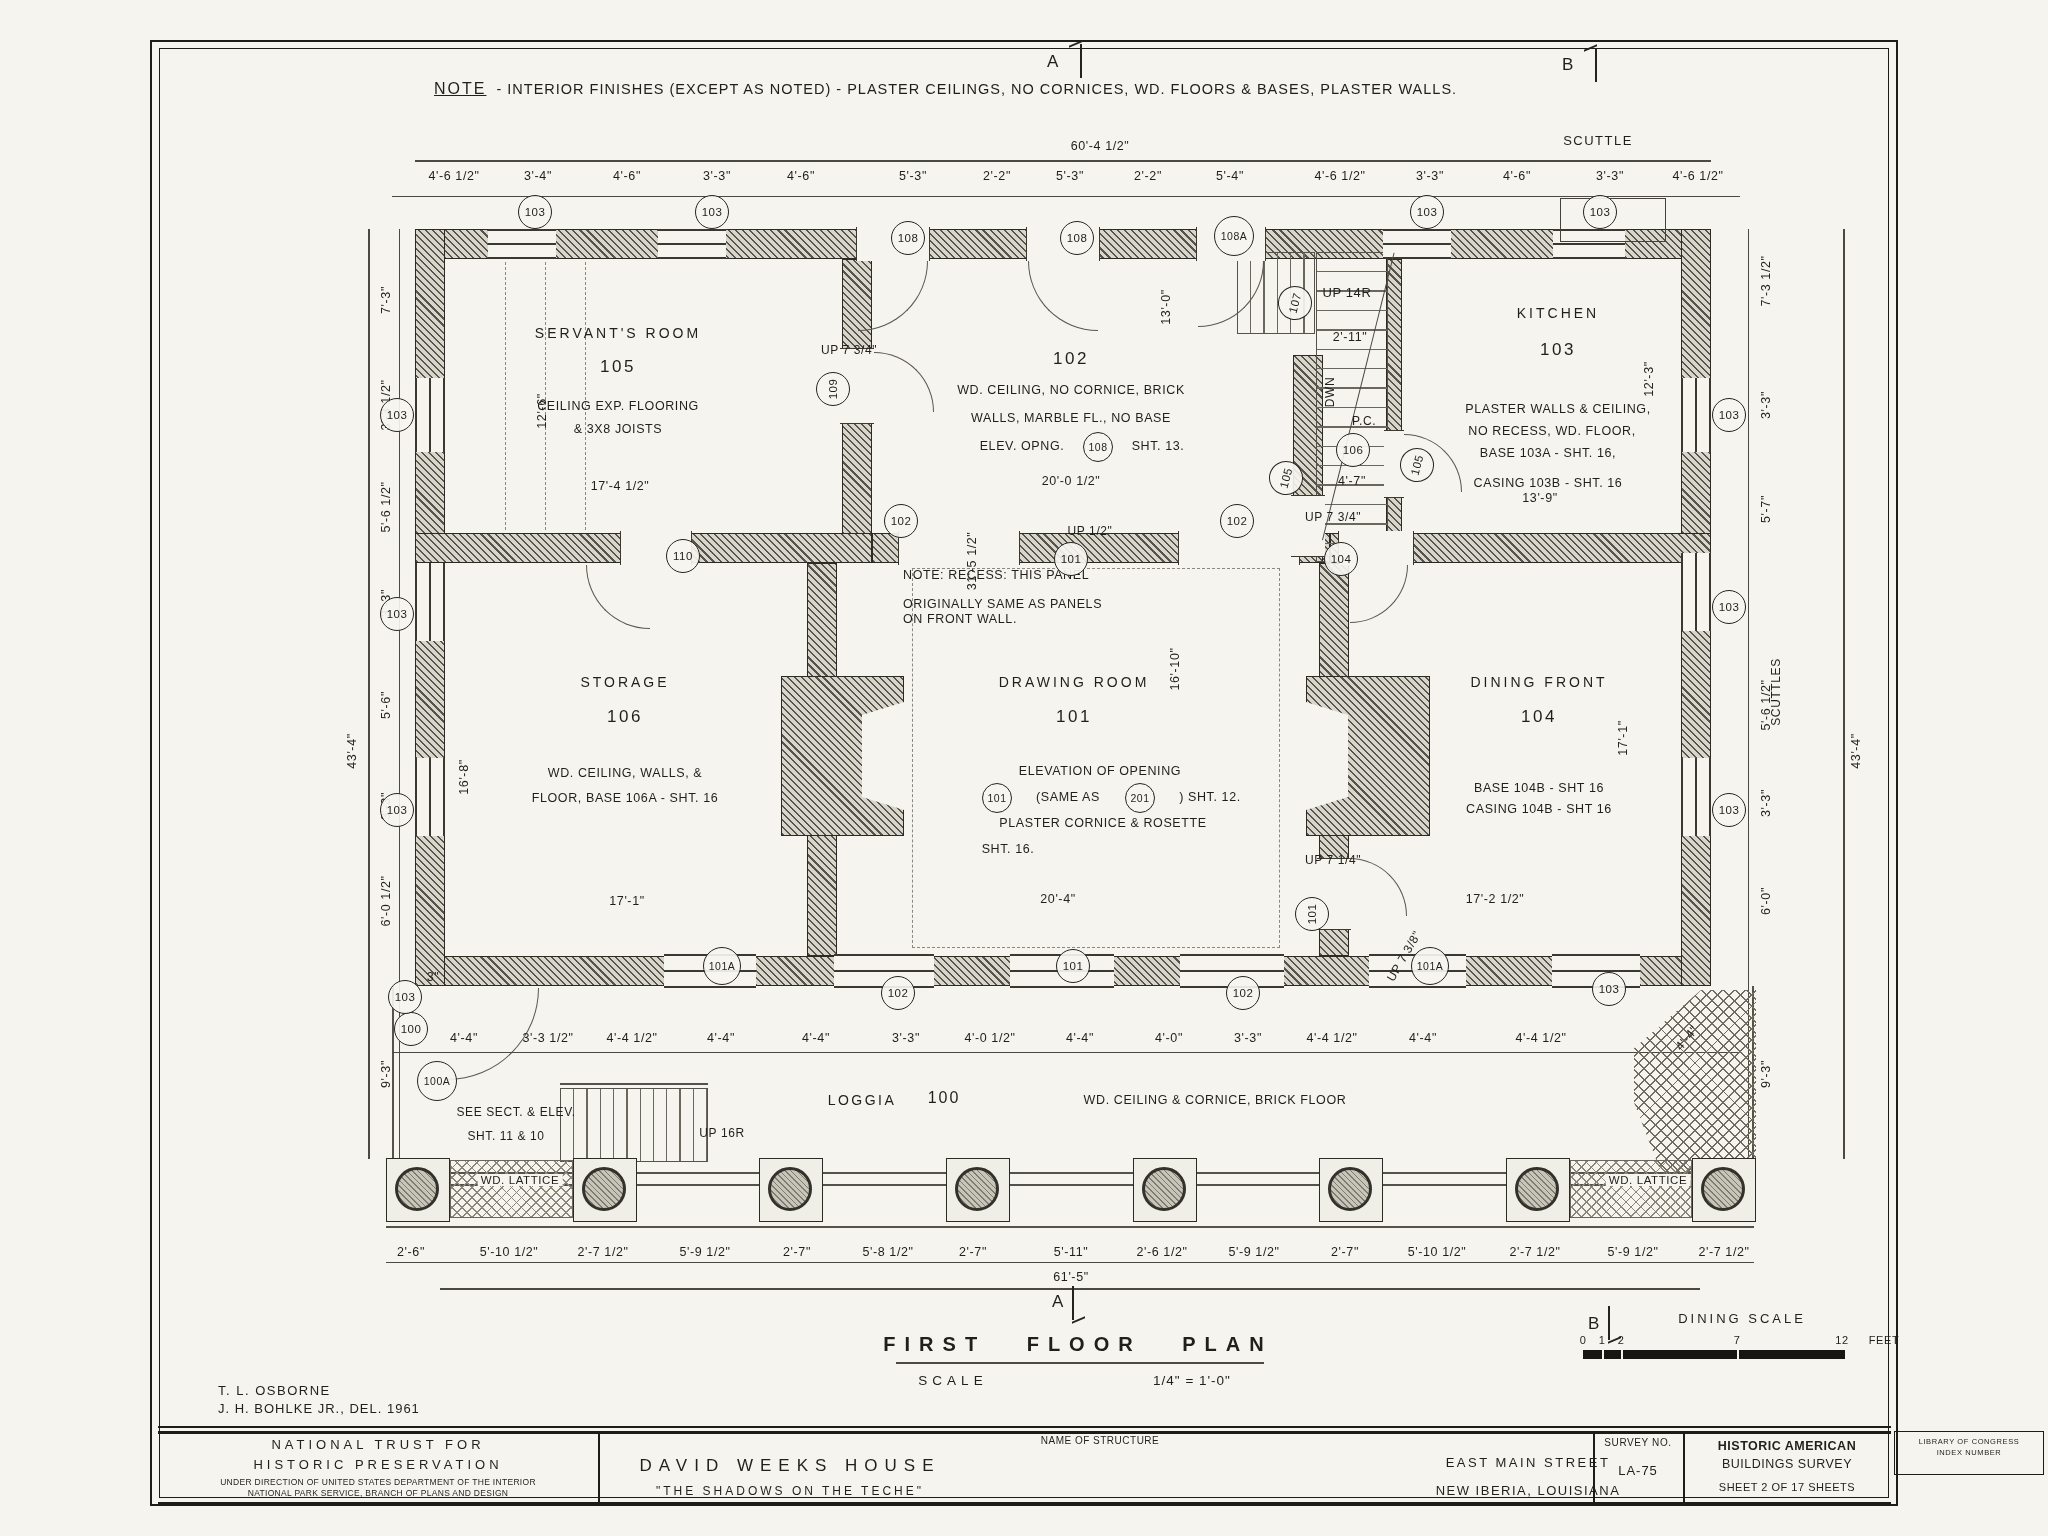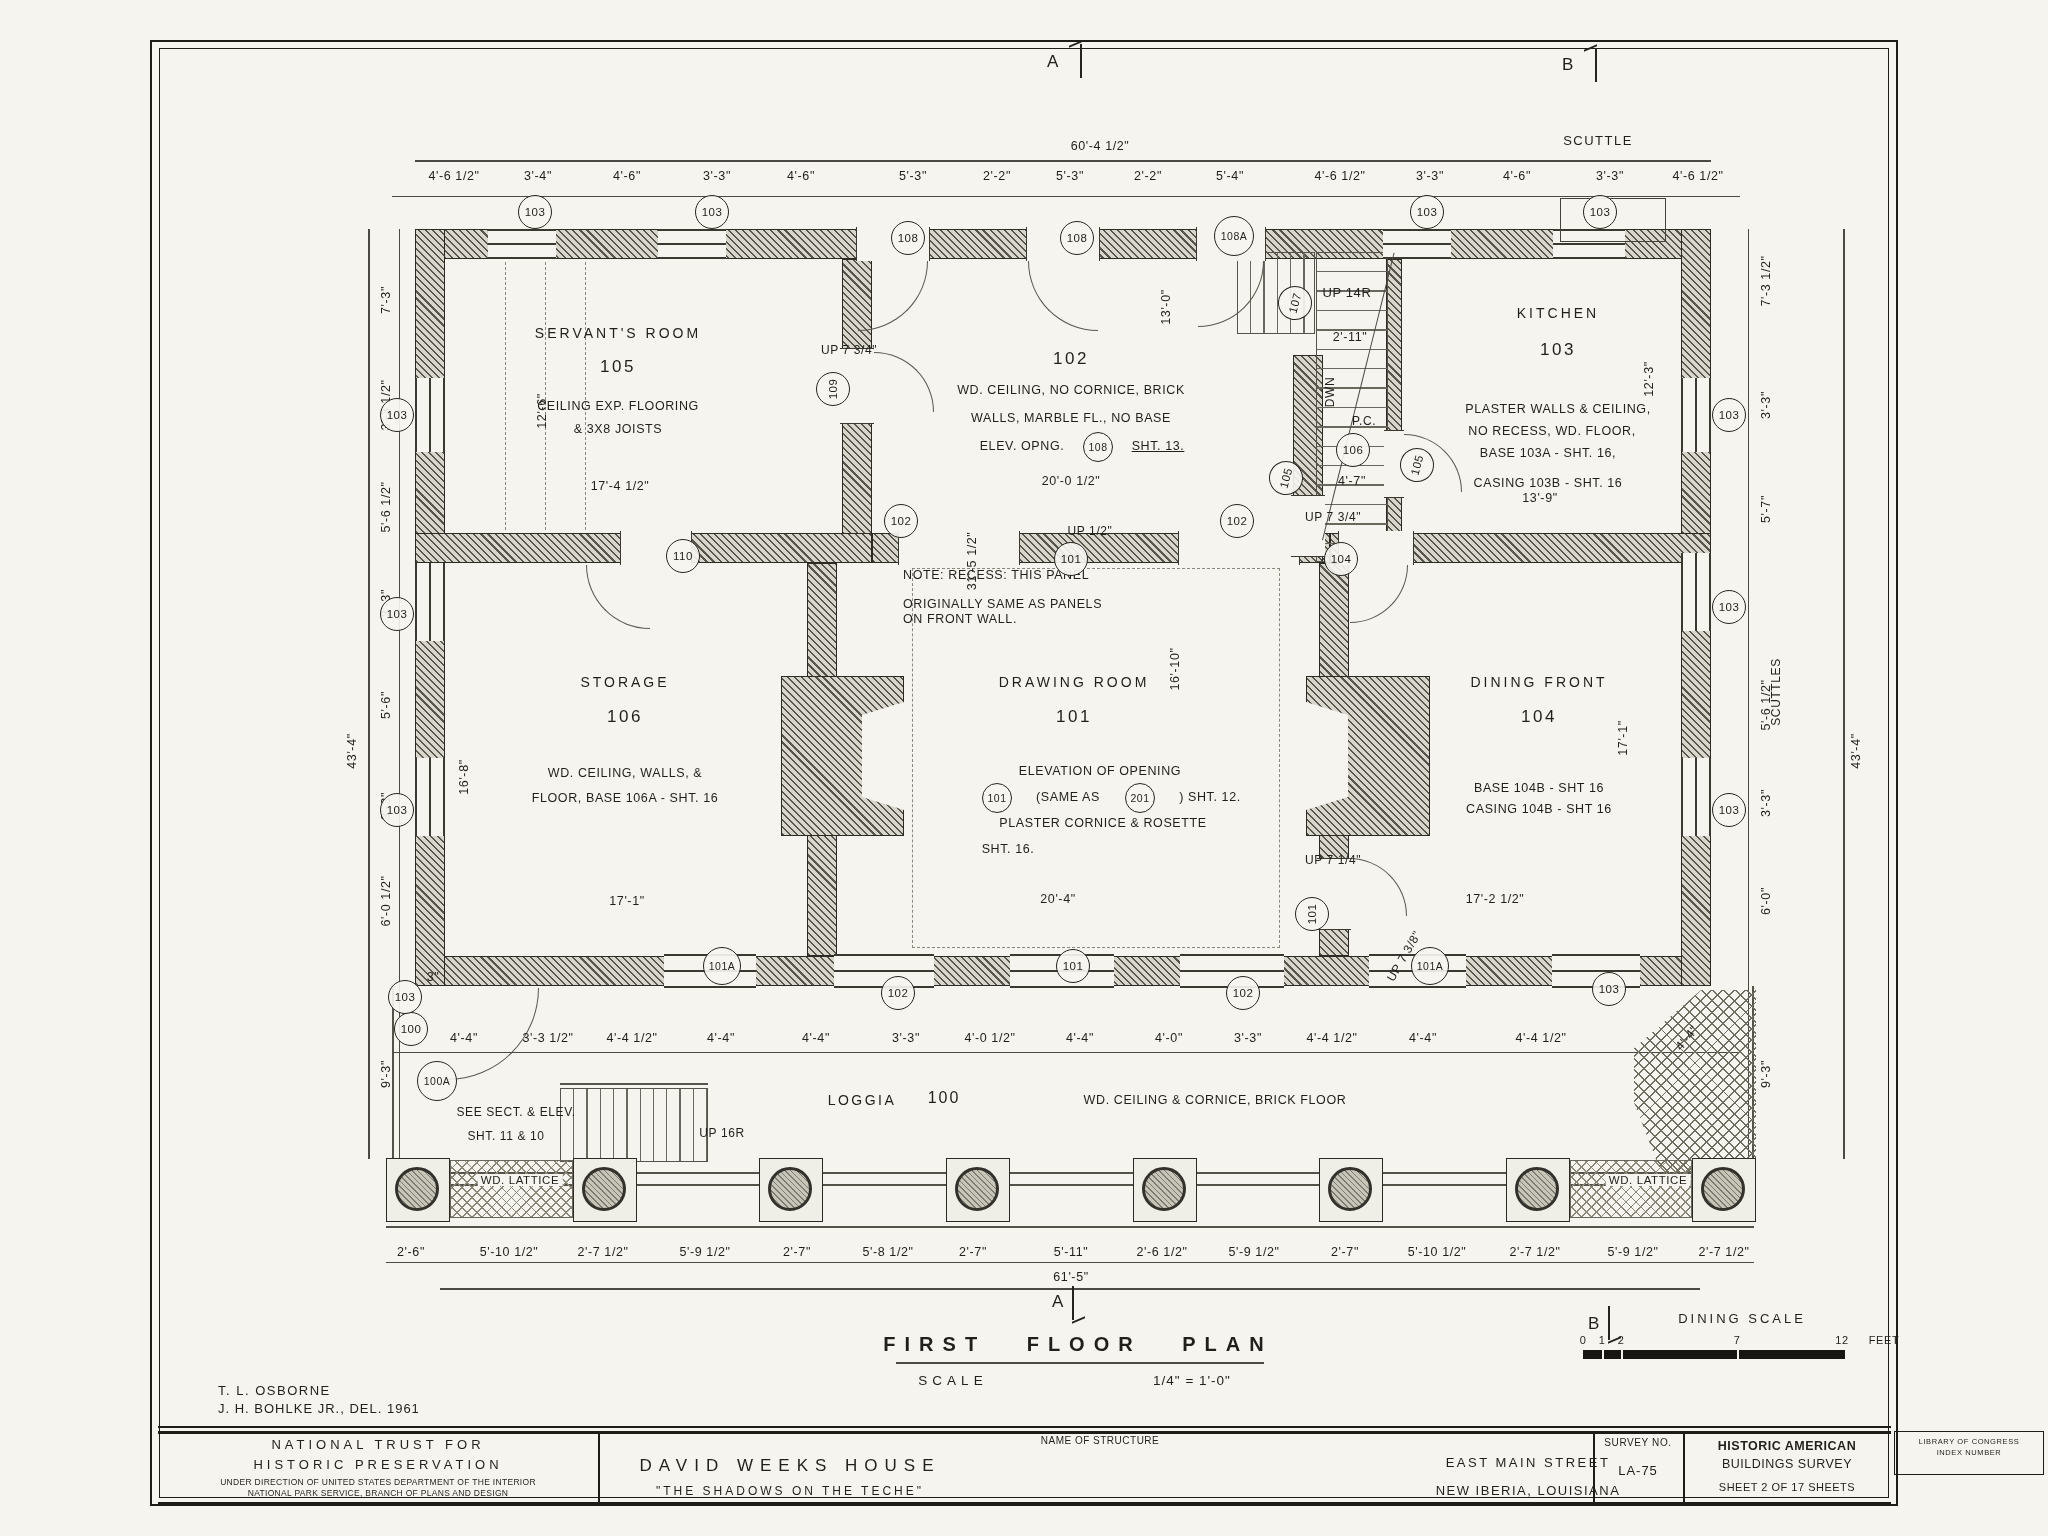--- a/index.html
+++ b/index.html
@@ -56,20 +56,23 @@
   .note-row .nl{text-decoration:underline;letter-spacing:2px;font-size:16px;margin-right:10px;}
   .loc-box{position:absolute;left:1894px;top:1431px;width:150px;height:44px;border:1.5px solid #1d1c18;box-sizing:border-box;z-index:9;}
 </style>
 </head>
 <body>
 
 <div id="page">
   <div class="border-outer"></div>
   <div class="border-inner"></div>
 
+  <div class="note-row">
+    <span class="nl">NOTE</span><span>-  INTERIOR  FINISHES  (EXCEPT  AS  NOTED)  -  PLASTER   CEILINGS,  NO  CORNICES,  WD. FLOORS  &amp;  BASES,  PLASTER  WALLS.</span>
+  </div>
 
   <div class="flag" style="left:1067px;top:44px;"></div>
   <div class="flag" style="left:1582px;top:48px;"></div>
   <div class="flag down" style="left:1072px;top:1286px;"></div>
   <div class="flag down" style="left:1608px;top:1306px;"></div>
 
   <div class="dline" style="left:415px;top:160px;width:1296px;height:1.5px"></div>
   <div class="dline" style="left:392px;top:196px;width:1348px;height:1.2px"></div>
   <div class="dline" style="left:392px;top:1052px;width:1348px;height:1.2px"></div>
   <div class="dline" style="left:386px;top:1262px;width:1368px;height:1.2px"></div>
@@ -325,21 +328,21 @@
       <div class="lab" style="left: 1742px; top: 1318px; font-size: 13px; transform: translate(-50%, -50%) rotate(0deg); letter-spacing: 3px;">DINING SCALE</div>
       <div class="lab" style="left: 1583px; top: 1340px; font-size: 11px; transform: translate(-50%, -50%) rotate(0deg);">0</div>
       <div class="lab" style="left: 1602px; top: 1340px; font-size: 11px; transform: translate(-50%, -50%) rotate(0deg);">1</div>
       <div class="lab" style="left: 1621px; top: 1340px; font-size: 11px; transform: translate(-50%, -50%) rotate(0deg);">2</div>
       <div class="lab" style="left: 1737px; top: 1340px; font-size: 11px; transform: translate(-50%, -50%) rotate(0deg);">7</div>
       <div class="lab" style="left: 1842px; top: 1340px; font-size: 11px; transform: translate(-50%, -50%) rotate(0deg);">12</div>
       <div class="lab" style="left: 1884px; top: 1340px; font-size: 11px; transform: translate(-50%, -50%) rotate(0deg);">FEET</div>
       <div class="lab" style="left: 218px; top: 1390px; font-size: 13px; transform: translate(0px, -50%) rotate(0deg); letter-spacing: 1.5px;">T. L. OSBORNE</div>
       <div class="lab" style="left: 218px; top: 1408px; font-size: 13px; transform: translate(0px, -50%) rotate(0deg); letter-spacing: 1px;">J. H. BOHLKE JR., DEL. 1961</div>
       <div class="lab" style="left: 1022px; top: 446px; font-size: 12.5px; transform: translate(-50%, -50%) rotate(0deg);">ELEV. OPNG.</div>
-      <div class="lab" style="left: 1158px; top: 446px; font-size: 12.5px; transform: translate(-50%, -50%) rotate(0deg); text-decoration: underline;">SHT. 13.</div>
+      <div class="lab" style="left: 1158px; top: 446px; font-size: 12.5px; transform: translate(-50%, -50%) rotate(0deg);">SHT. 13.</div>
       <div class="marker" style="width: 32px; height: 32px; left: 535px; top: 212px; font-size: 11.5px; transform: translate(-50%, -50%) rotate(0deg);">103</div>
       <div class="marker" style="width: 32px; height: 32px; left: 712px; top: 212px; font-size: 11.5px; transform: translate(-50%, -50%) rotate(0deg);">103</div>
       <div class="marker" style="width: 32px; height: 32px; left: 908px; top: 238px; font-size: 11.5px; transform: translate(-50%, -50%) rotate(0deg);">108</div>
       <div class="marker" style="width: 32px; height: 32px; left: 1077px; top: 238px; font-size: 11.5px; transform: translate(-50%, -50%) rotate(0deg);">108</div>
       <div class="marker" style="width: 38px; height: 38px; left: 1234px; top: 236px; font-size: 10.5px; transform: translate(-50%, -50%) rotate(0deg);">108A</div>
       <div class="marker" style="width: 32px; height: 32px; left: 1427px; top: 212px; font-size: 11.5px; transform: translate(-50%, -50%) rotate(0deg);">103</div>
       <div class="marker" style="width: 32px; height: 32px; left: 1600px; top: 212px; font-size: 11.5px; transform: translate(-50%, -50%) rotate(0deg);">103</div>
       <div class="marker" style="width: 32px; height: 32px; left: 397px; top: 415px; font-size: 11.5px; transform: translate(-50%, -50%) rotate(0deg);">103</div>
       <div class="marker" style="width: 32px; height: 32px; left: 397px; top: 614px; font-size: 11.5px; transform: translate(-50%, -50%) rotate(0deg);">103</div>
       <div class="marker" style="width: 32px; height: 32px; left: 397px; top: 810px; font-size: 11.5px; transform: translate(-50%, -50%) rotate(0deg);">103</div>

